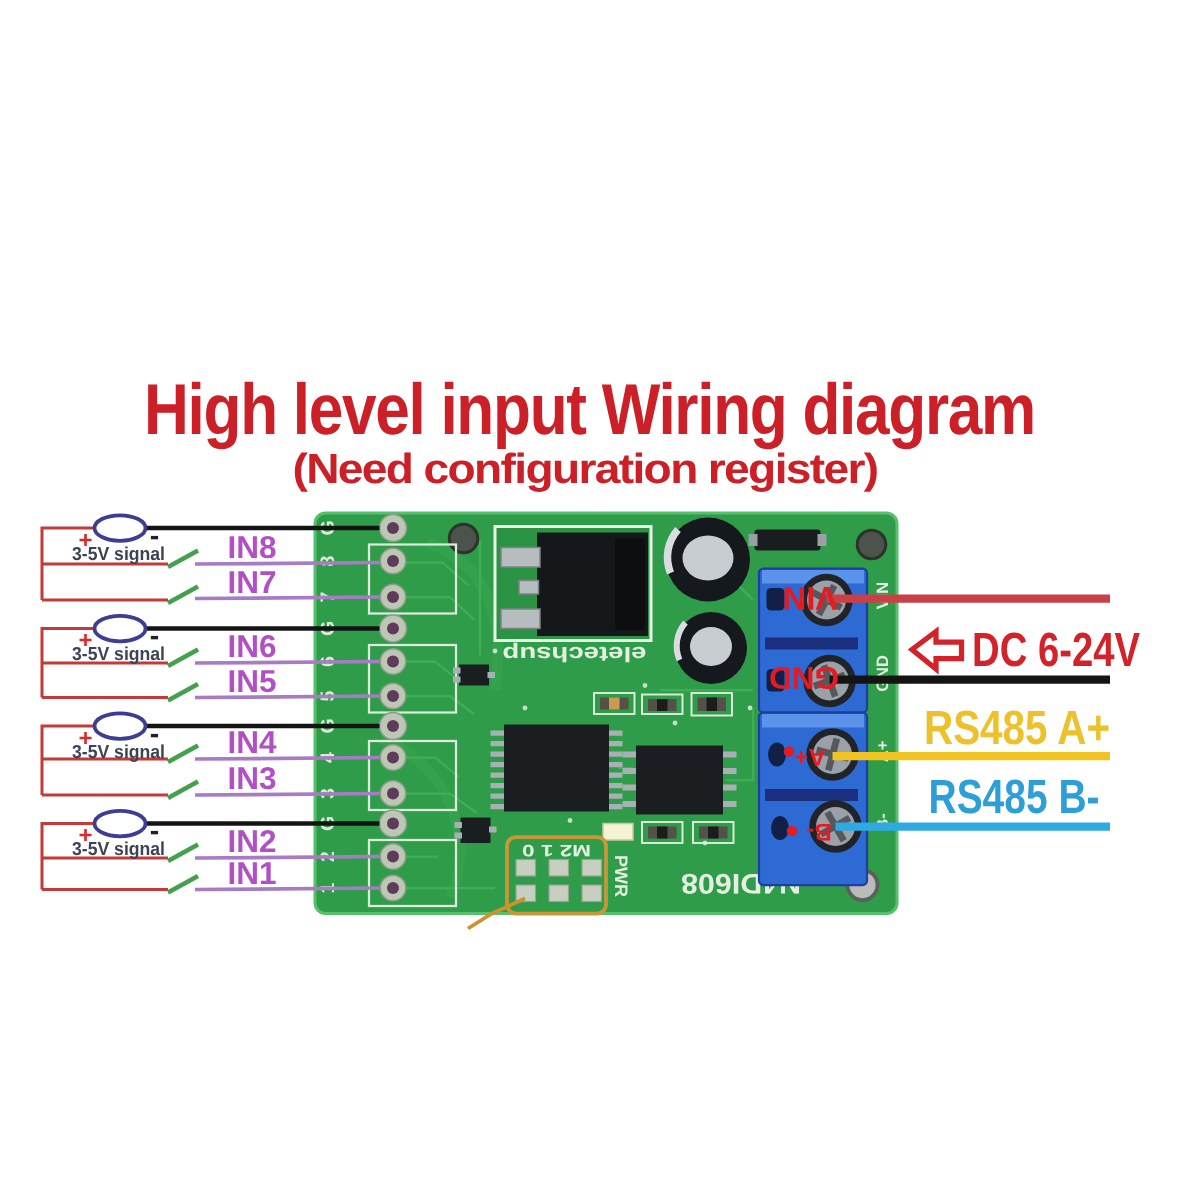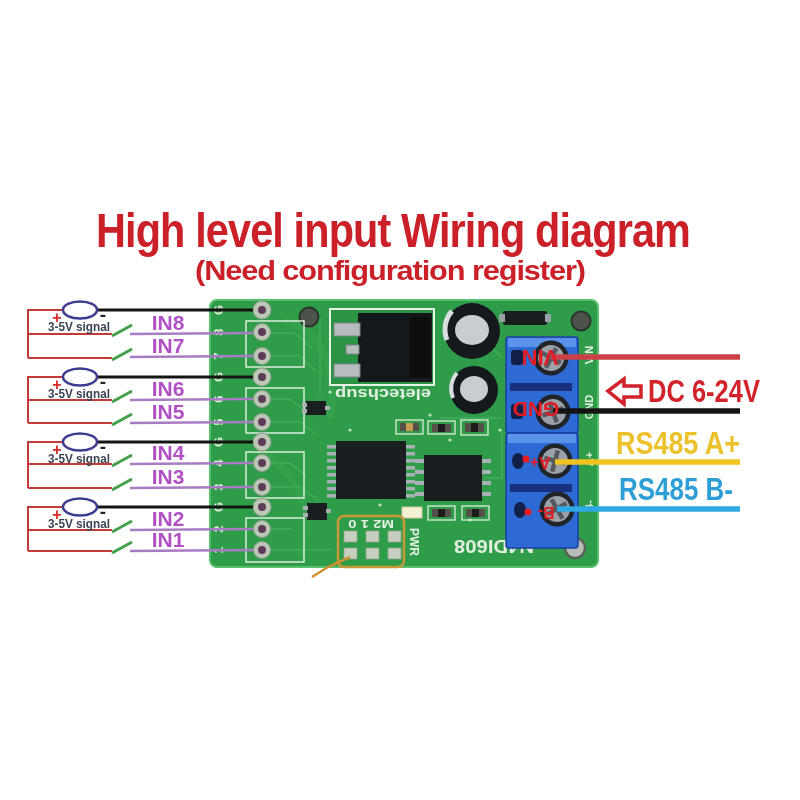--- a/index.html
+++ b/index.html
@@ -1,16 +1,16 @@
 <!DOCTYPE html>
 <html><head>
 <meta charset="utf-8">
 <style>
   html,body{margin:0;padding:0;background:#ffffff;}
-  .stage{width:800px;height:582px;position:relative;background:#fff;overflow:hidden;}
+  .stage{width:800px;height:582px;position:relative;background:#fff;overflow:hidden;margin-top:42px;}
   text{font-family:"Liberation Sans","DejaVu Sans",sans-serif;}
   .ttl{font-weight:bold;fill:#cb2027;letter-spacing:-1px;}
   .inlbl{font-weight:bold;fill:#b14fc4;}
   .siglbl{font-weight:bold;fill:#3a4454;}
   .silk{font-weight:bold;fill:#e4efe2;}
   .redmark{font-weight:bold;fill:#e41b22;}
 </style>
 </head>
 <body>
 

